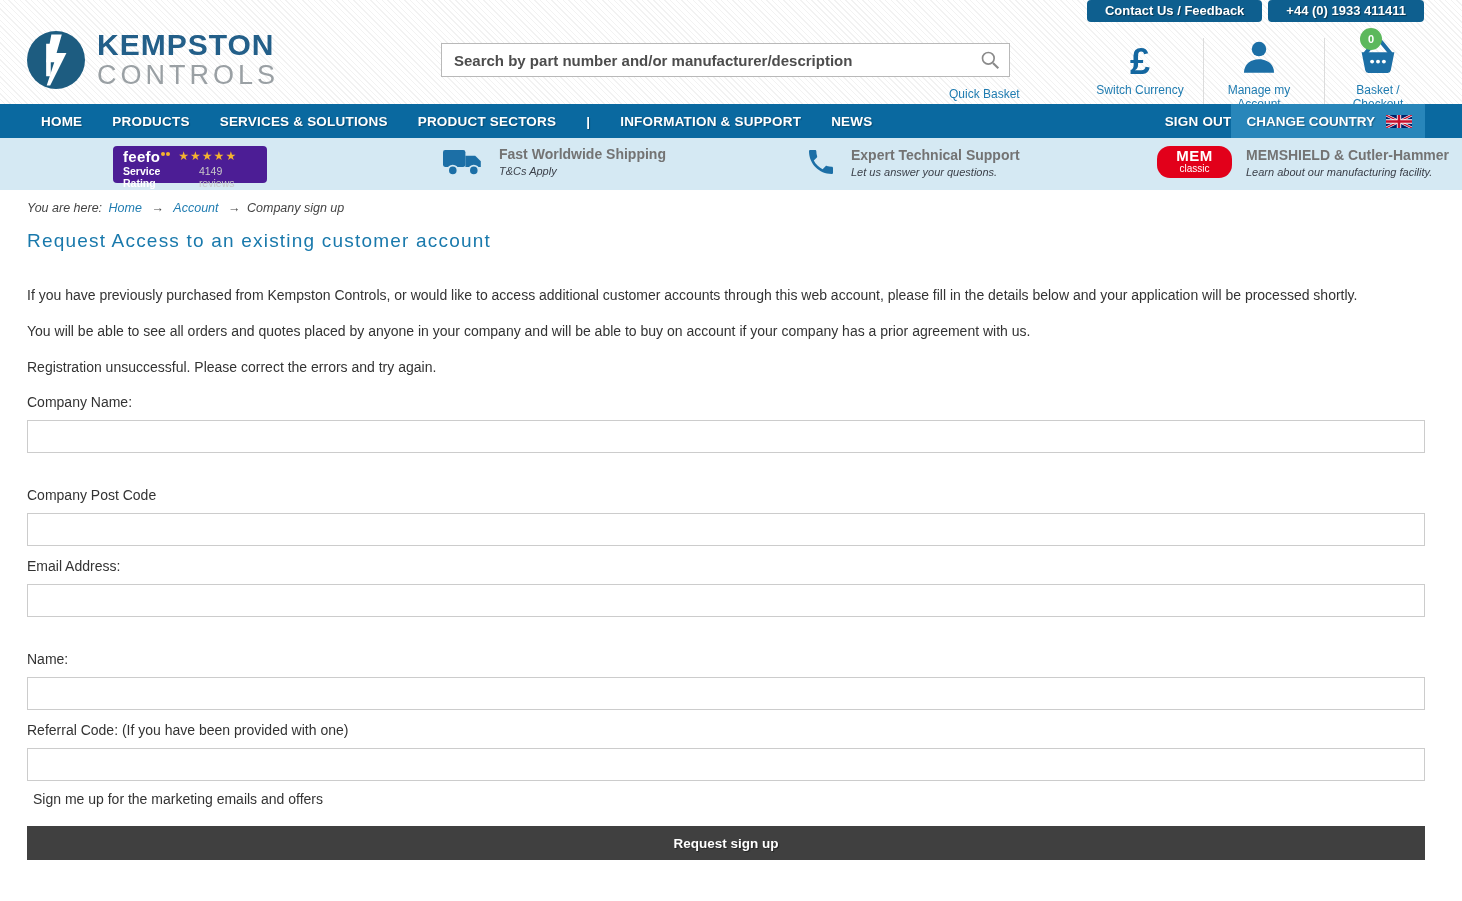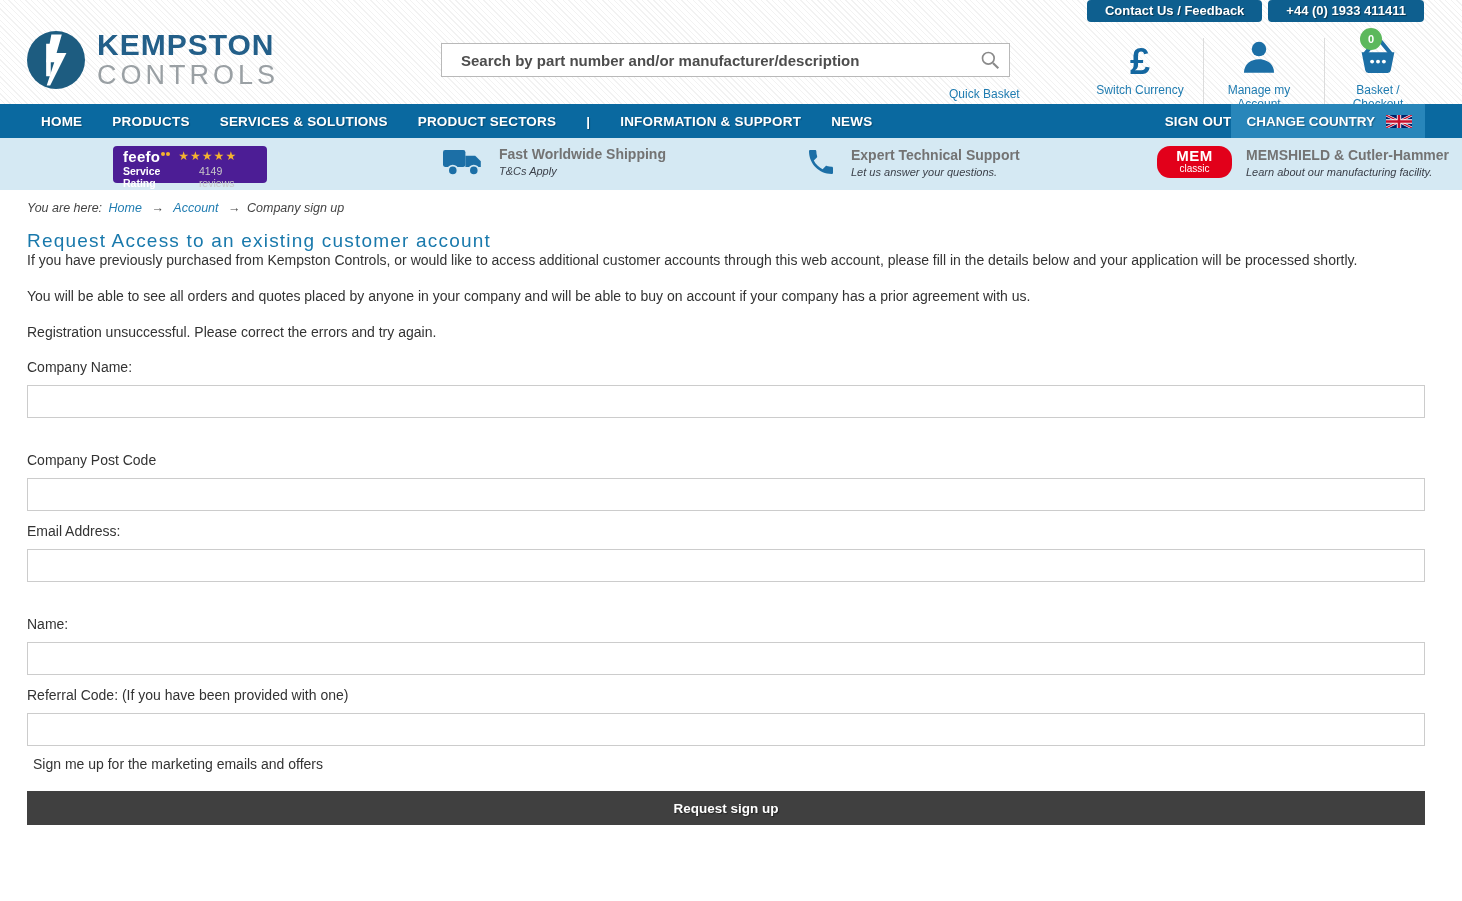--- a/index.html
+++ b/index.html
@@ -20,21 +20,21 @@
     cursor:pointer; white-space:nowrap;
   }
   .logo { position:absolute; left:27px; top:30px; display:flex; align-items:center; cursor:pointer; }
   .logo-mark { width:58px; height:58px; }
   .logo-text { margin-left:12px; line-height:1; }
   .brand1 { font-size:30px; font-weight:bold; color:#235f89; letter-spacing:1px; }
   .brand2 { font-size:27px; color:#9aa0a4; letter-spacing:4px; margin-top:2px; }
 
   .search-wrap { position:absolute; left:441px; top:43px; width:569px; height:34px; }
   .search-input {
-    width:100%; height:100%; border:1px solid #b9b9b9; background:#fff; padding:0 40px 0 19px;
+    width:100%; height:100%; border:1px solid #b9b9b9; background:#fff; padding:0 40px 0 12px;
     font-family:"Liberation Sans", sans-serif; font-size:15px; font-weight:bold; color:#333; outline:none;
   }
   .search-input::placeholder { color:#4d4d4d; opacity:1; }
   .search-icon { position:absolute; right:10px; top:7px; width:20px; height:20px; cursor:pointer; }
   .quick-basket { position:absolute; left:949px; top:87px; width:61px; text-align:right; font-size:12px; color:#1e7bb0; cursor:pointer; white-space:nowrap; }
 
   .hdr-action { position:absolute; text-align:center; cursor:pointer; }
   .hdr-label { font-size:12px; color:#1e7bb0; line-height:14px; margin-top:3px; }
   .act-currency { left:1095px; top:44px; width:90px; }
   .pound { font-size:36px; font-weight:bold; color:#1467a0; line-height:36px; }
@@ -92,21 +92,21 @@
   .mem-logo .m1 { font-size:15px; font-weight:bold; letter-spacing:.5px; }
   .mem-logo .m2 { font-size:10px; }
 
   
   .main { width:1398px; margin-left:27px; }
   .breadcrumb { margin-top:11px; font-size:12.5px; font-style:italic; color:#444; }
   .breadcrumb a { color:#1e7bb0; cursor:pointer; text-decoration:none; margin:0 3px; }
   .breadcrumb .arrow { margin:0 3px; }
   .page-title { margin-top:15px; font-size:19px; font-weight:500; color:#1979ac; letter-spacing:1.2px; }
   .para { margin-top:20px; font-size:14px; color:#333; }
-  .para.first { margin-top:0; }
+  .para.first { margin-top:35px; }
 
   .field { }
   .field label { display:block; font-size:14px; color:#333; }
   .field input {
     display:block; width:100%; height:33px; margin-top:10px; border:1px solid #ccc; background:#fff;
     font-family:"Liberation Sans", sans-serif; font-size:14px; padding:0 10px; outline:none;
   }
   .f-gap-lg { margin-top:34px; }
   .f-gap-sm { margin-top:12px; }
   .f-first { margin-top:19px; }

